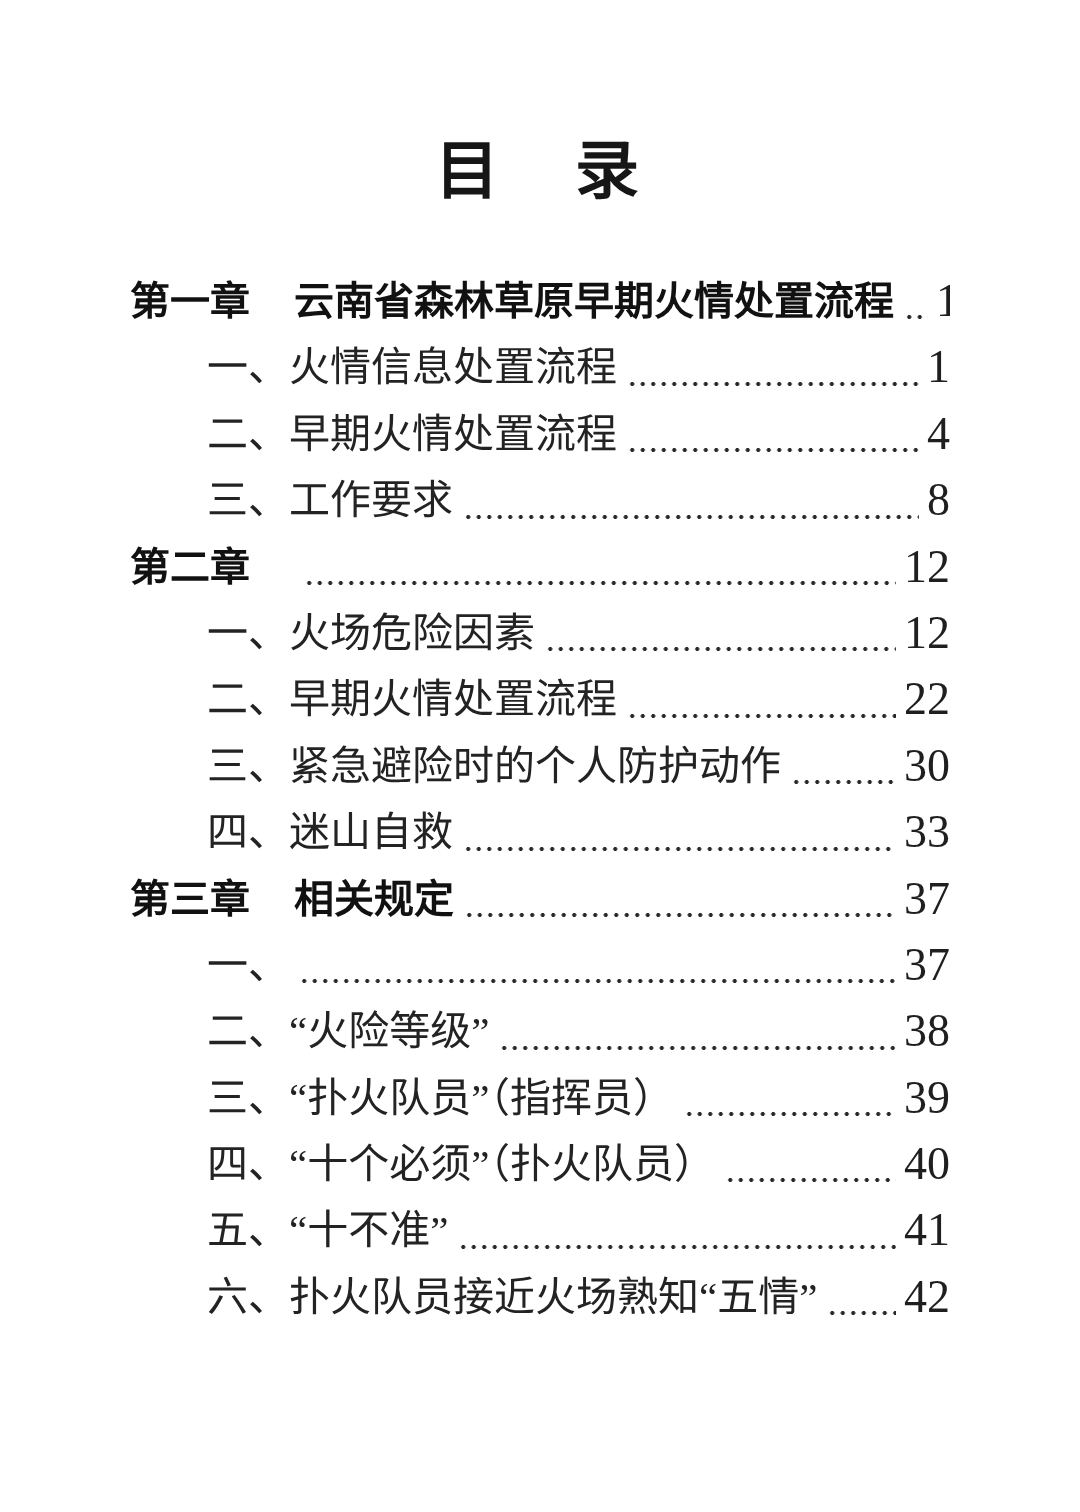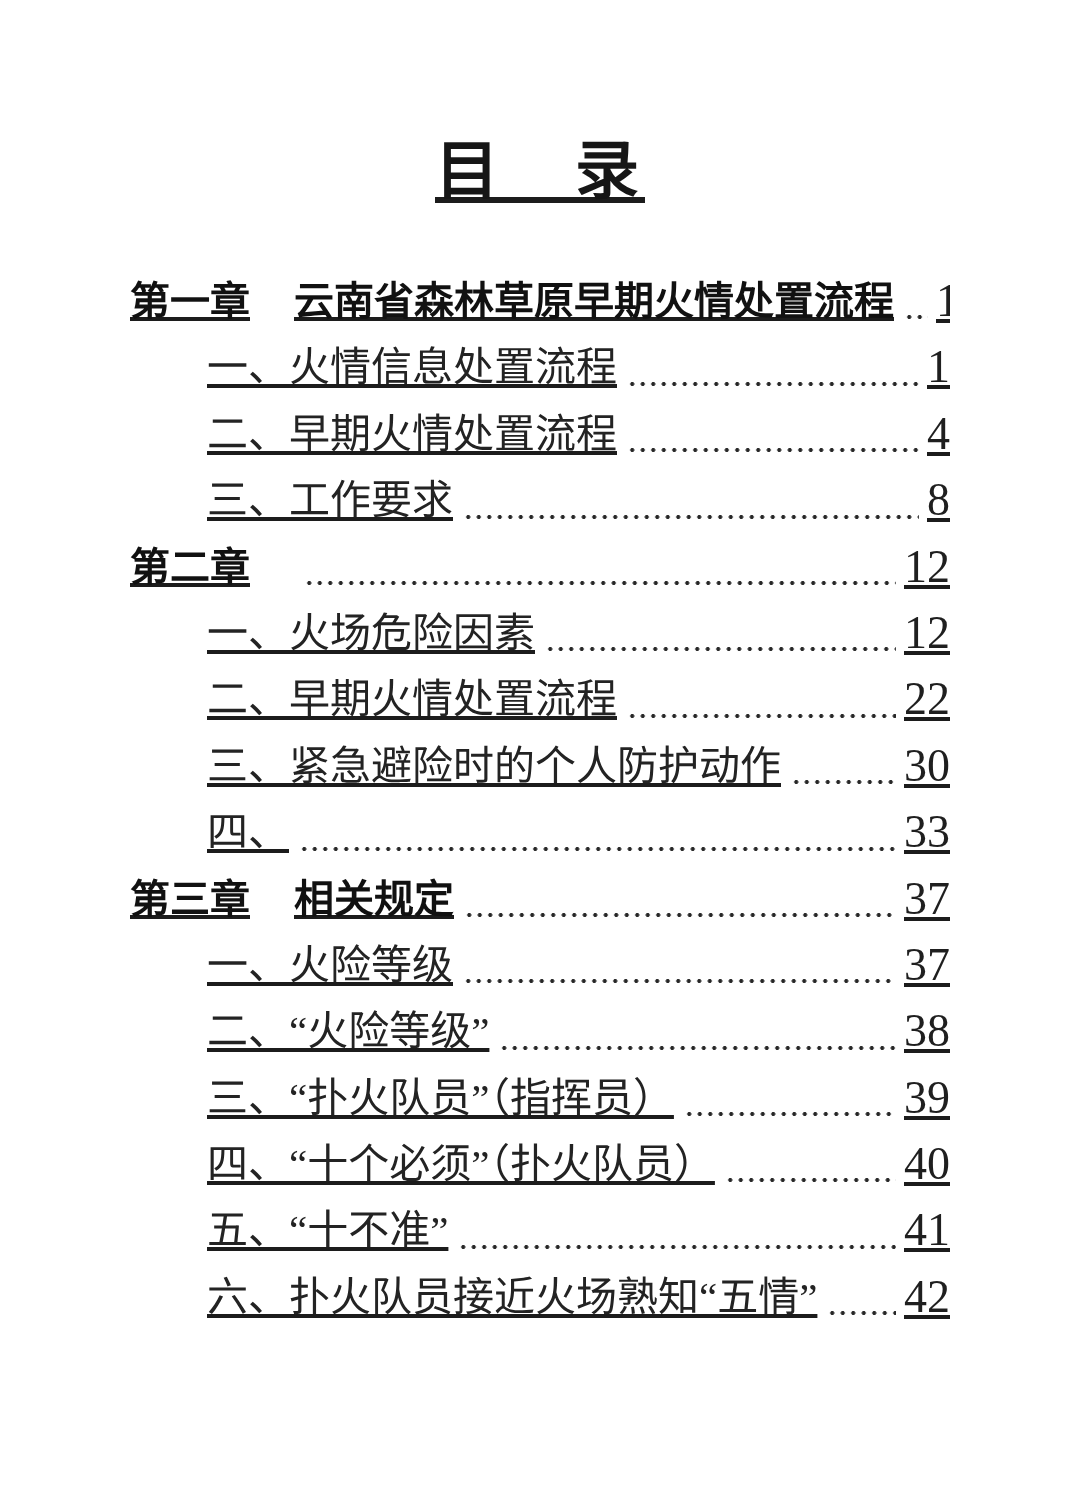--- a/index.html
+++ b/index.html
@@ -8,21 +8,20 @@
     background: #e8e8e8;
   }
   .page {
     position: relative;
     width: 1080px;
     height: 1512px;
     margin: 0 auto;
     background: #ffffff;
     overflow: hidden;
     color: #1c1c1c;
-    text-decoration: underline;
   }
   .doc-title {
     margin: 0;
     padding-top: 126px;
     text-align: center;
     font-family: "Liberation Serif", "DejaVu Serif", serif;
     font-weight: 700;
     font-size: 64px;
     line-height: 92px;
     letter-spacing: 6px;
@@ -124,32 +123,32 @@
     <span class="pagenum">22</span>
   </div>
       <div class="toc-row sub">
     <span class="entry-label">三、</span>
     <span class="entry-title">紧急避险时的个人防护动作</span>
     <span class="leader"></span>
     <span class="pagenum">30</span>
   </div>
       <div class="toc-row sub">
     <span class="entry-label">四、</span>
+    <span class="entry-title">迷山自救</span>
     <span class="leader"></span>
     <span class="pagenum">33</span>
   </div>
       <div class="toc-row chapter">
     <span class="entry-label">第三章</span>
     <span class="entry-title">相关规定</span>
     <span class="leader"></span>
     <span class="pagenum">37</span>
   </div>
       <div class="toc-row sub">
     <span class="entry-label">一、</span>
-    <span class="entry-title">火险等级</span>
     <span class="leader"></span>
     <span class="pagenum">37</span>
   </div>
       <div class="toc-row sub">
     <span class="entry-label">二、</span>
     <span class="entry-title">“火险等级”</span>
     <span class="leader"></span>
     <span class="pagenum">38</span>
   </div>
       <div class="toc-row sub">

